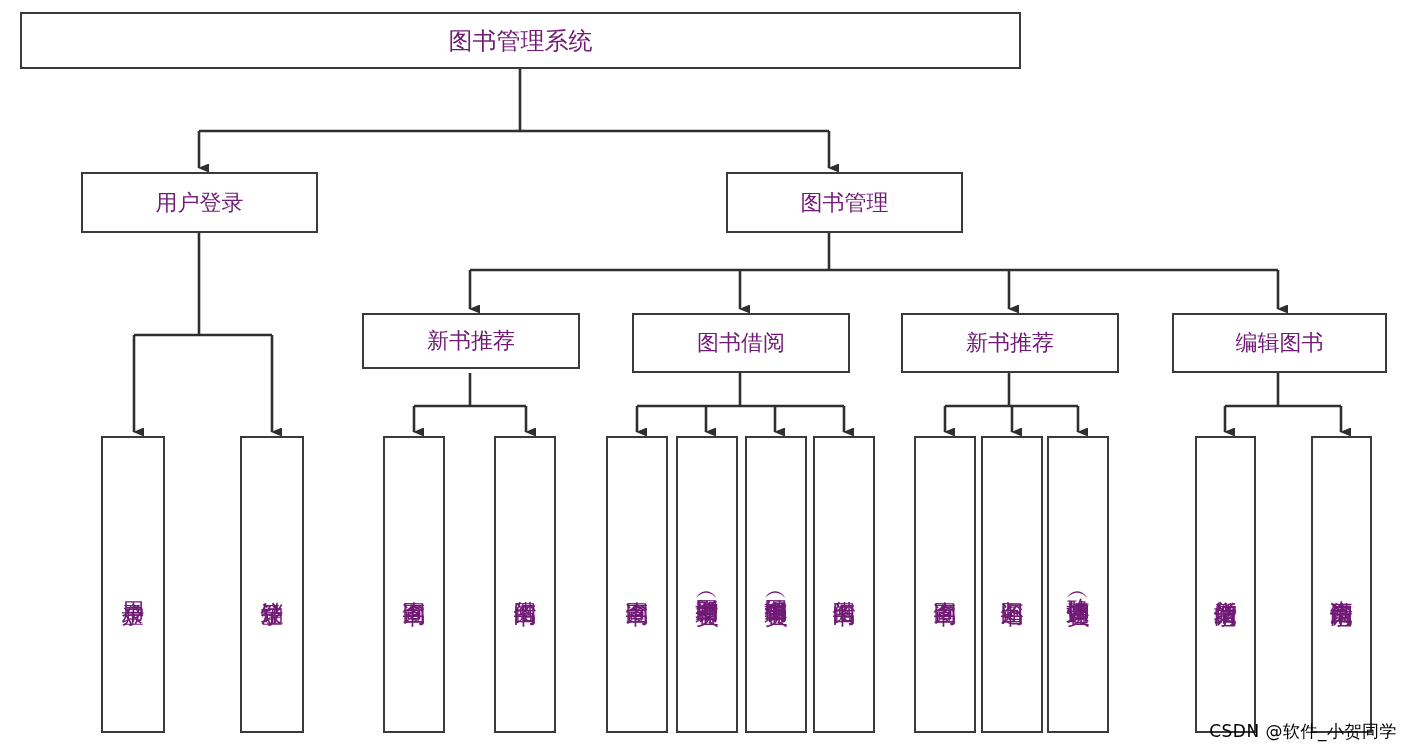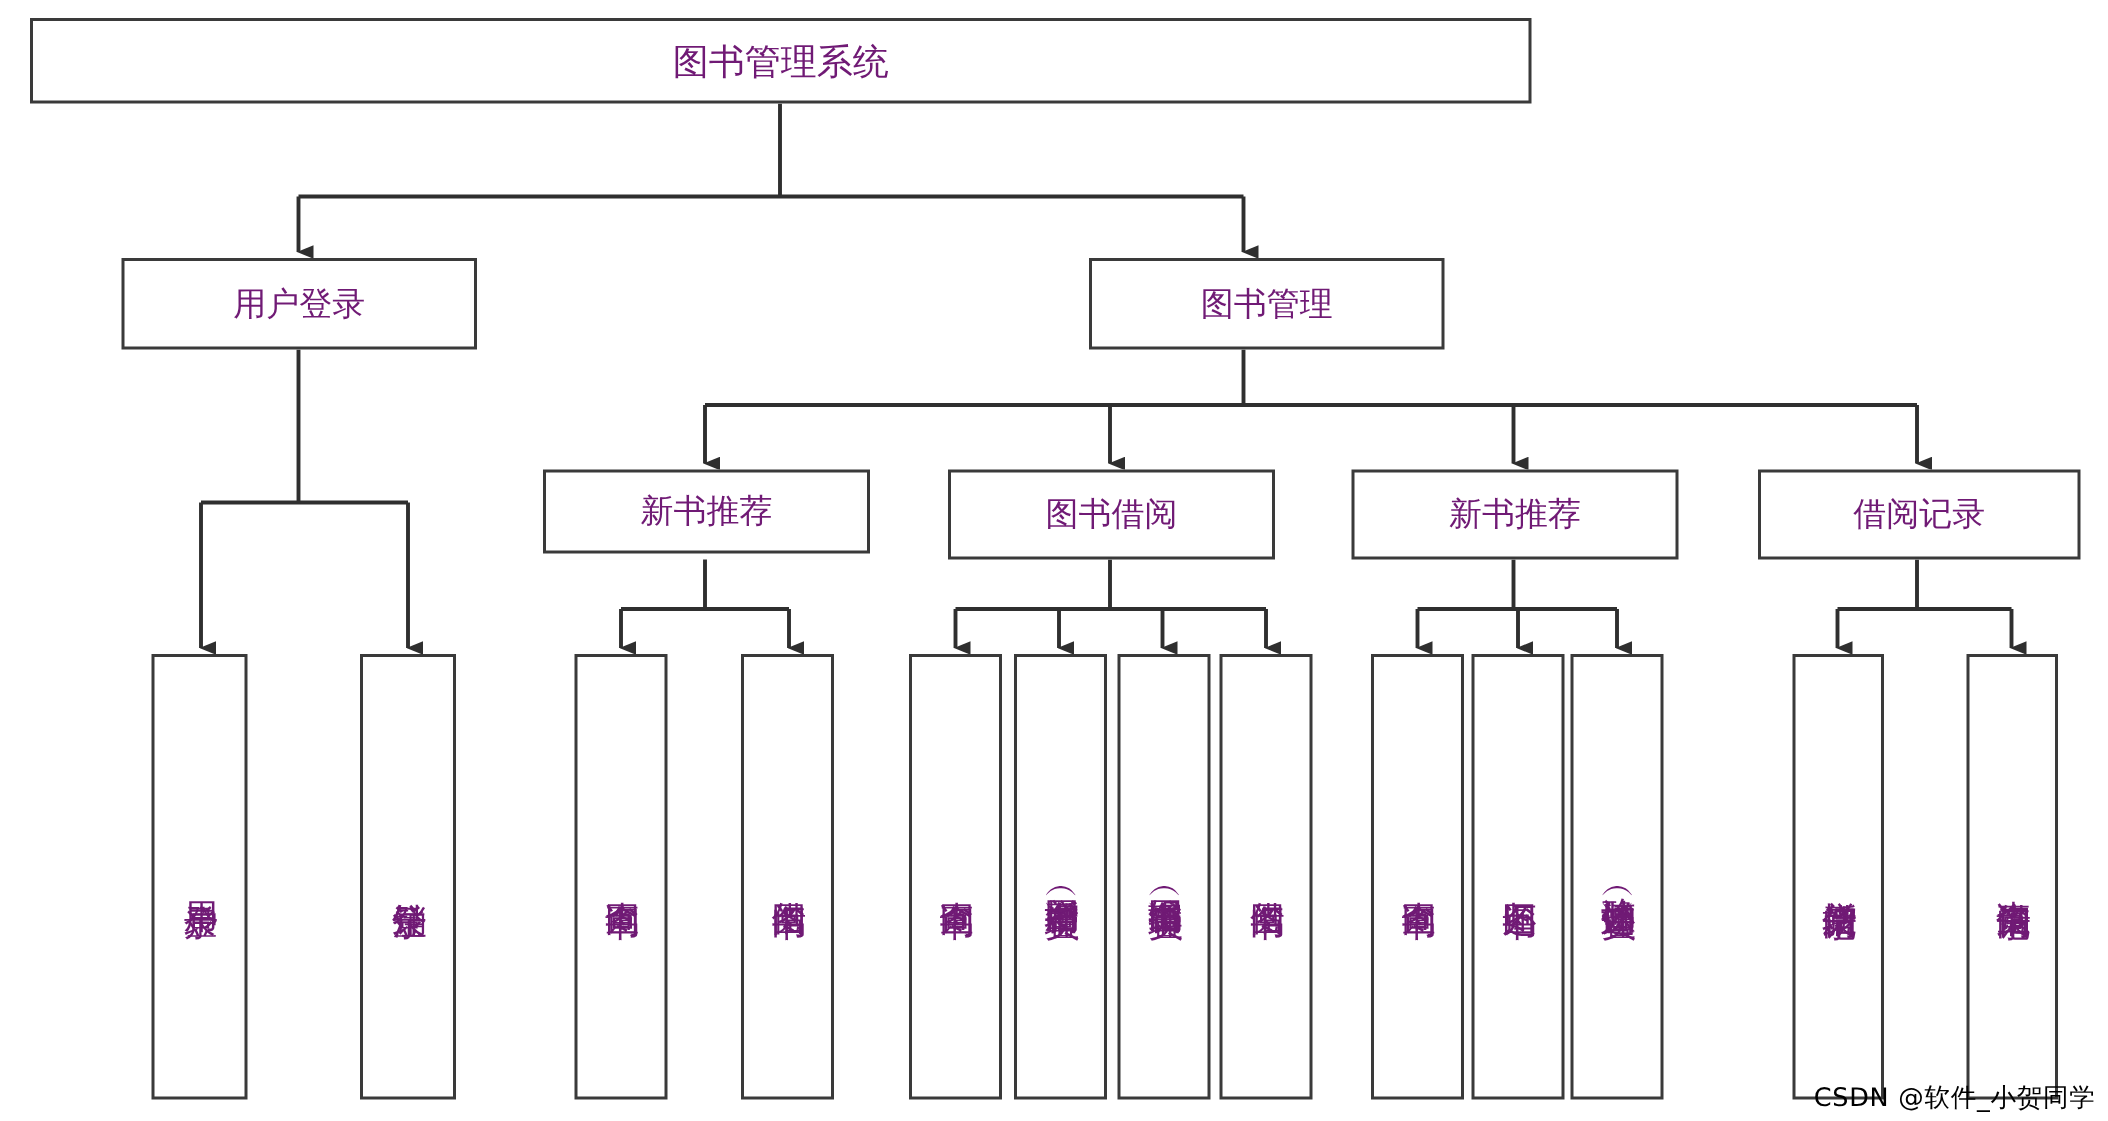--- a/index.html
+++ b/index.html
@@ -151,21 +151,21 @@
 
   <div class="node level-2" style="left:632px; top:313px; width:218px; height:60px;">
     <span class="label">图书借阅</span>
   </div>
 
   <div class="node level-2" style="left:901px; top:313px; width:218px; height:60px;">
     <span class="label">新书推荐</span>
   </div>
 
   <div class="node level-2" style="left:1172px; top:313px; width:215px; height:60px;">
-    <span class="label">借阅记录</span>
+    <span class="label">编辑图书</span>
   </div>
 
   <div class="node leaf" style="left:101px; top:436px; width:64px; height:297px;">
     <span class="label">用户登录</span>
   </div>
 
   <div class="node leaf" style="left:240px; top:436px; width:64px; height:297px;">
     <span class="label">注销登录</span>
   </div>
 

